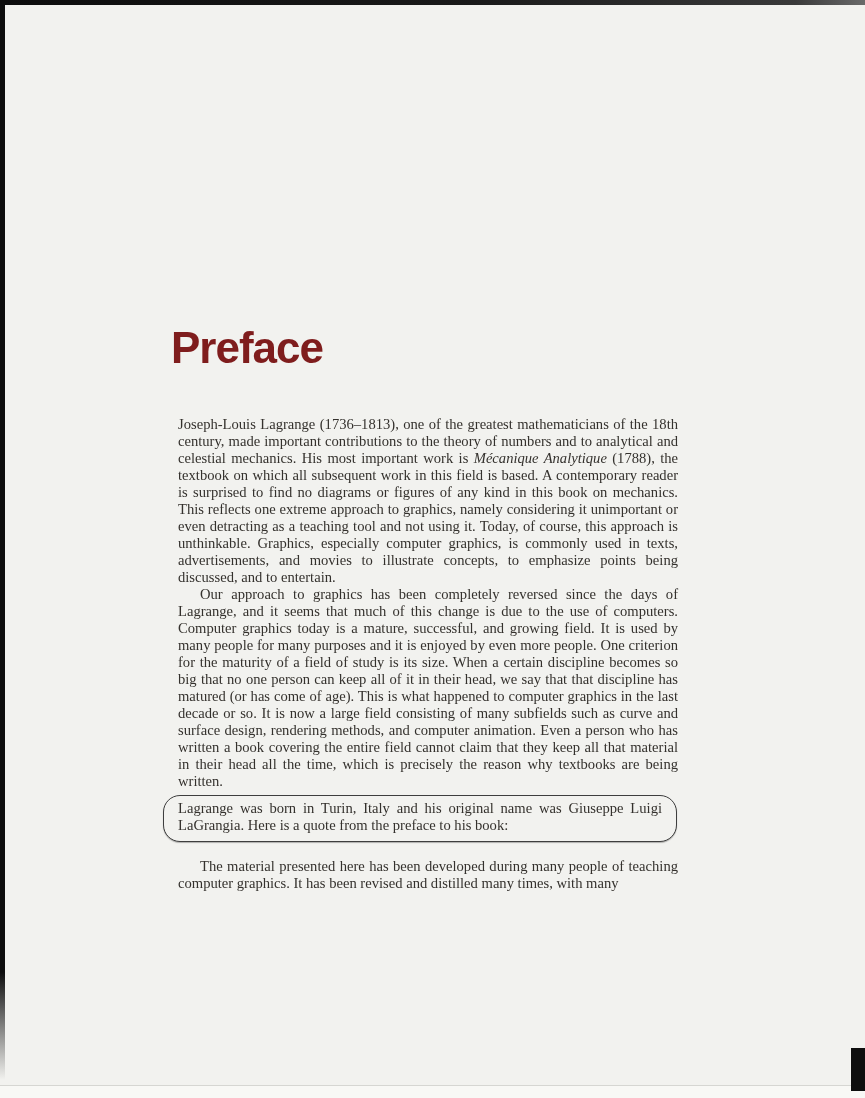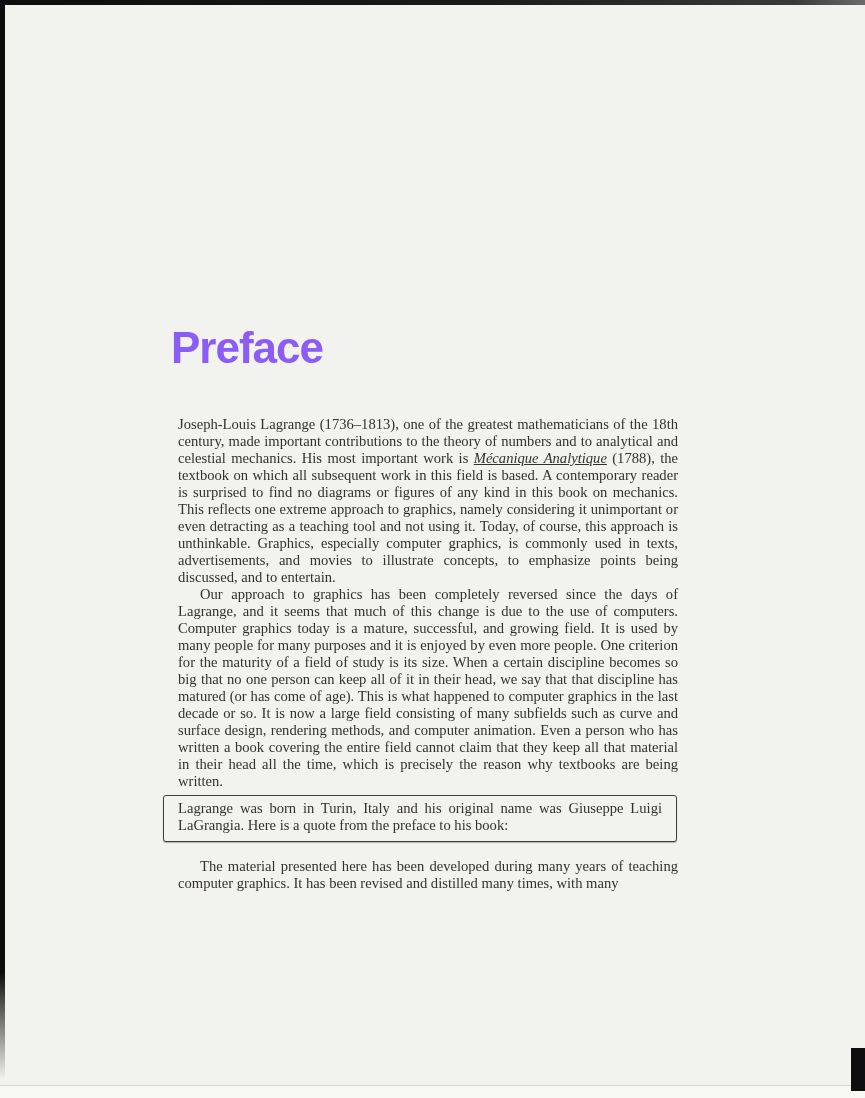--- a/index.html
+++ b/index.html
@@ -48,38 +48,38 @@
     width: 500px;
   }
 
   h1.page-title {
     margin: 0 0 46px -7px;
     font-family: "Liberation Sans", "DejaVu Sans", sans-serif;
     font-weight: 700;
     font-size: 44px;
     line-height: 44px;
     letter-spacing: -1px;
-    color: #8b5cf6;
+    color: #7f1d1d;
   }
 
   p.body-text {
     margin: 0;
     font-size: 14.6px;
     line-height: 17px;
     text-align: justify;
   }
   p.indent { text-indent: 22px; }
 
-  .book-title-italic { font-style: italic; text-decoration: underline; }
+  .book-title-italic { font-style: italic; }
 
   .quote-box {
     margin: 5px 1px 0 -15px;
     padding: 4px 14px 7px 14px;
     border: 1.5px solid #3e3e3e;
-    border-radius: 3px;
+    border-radius: 17px;
     box-shadow: 0 1px 1px rgba(0,0,0,0.28);
     background: #f2f2ef;
   }
   .quote-box p.body-text { text-indent: 0; }
   .quote-box .quote-text { margin-top: 5px; }
 
   p.closing { margin-top: 16px; }
 </style>
 </head>
 <body>
@@ -97,16 +97,16 @@
     <h1 class="page-title">Preface</h1>
 
     <p class="body-text"><span>Joseph-Louis Lagrange (1736–1813), one of the greatest mathematicians of the 18th century, made important contributions to the theory of numbers and to analytical and celestial mechanics. His most important work is </span><span class="book-title-italic">Mécanique Analytique</span><span> (1788), the textbook on which all subsequent work in this field is based. A contemporary reader is surprised to find no diagrams or figures of any kind in this book on mechanics. This reflects one extreme approach to graphics, namely considering it unimportant or even detracting as a teaching tool and not using it. Today, of course, this approach is unthinkable. Graphics, especially computer graphics, is commonly used in texts, advertisements, and movies to illustrate concepts, to emphasize points being discussed, and to entertain.</span></p>
 
     <p class="body-text indent">Our approach to graphics has been completely reversed since the days of Lagrange, and it seems that much of this change is due to the use of computers. Computer graphics today is a mature, successful, and growing field. It is used by many people for many purposes and it is enjoyed by even more people. One criterion for the maturity of a field of study is its size. When a certain discipline becomes so big that no one person can keep all of it in their head, we say that that discipline has matured (or has come of age). This is what happened to computer graphics in the last decade or so. It is now a large field consisting of many subfields such as curve and surface design, rendering methods, and computer animation. Even a person who has written a book covering the entire field cannot claim that they keep all that material in their head all the time, which is precisely the reason why textbooks are being written.</p>
 
     <div class="quote-box">
       <p class="body-text">Lagrange was born in Turin, Italy and his original name was Giuseppe Luigi LaGrangia. Here is a quote from the preface to his book:</p>
     </div>
 
-    <p class="body-text indent closing">The material presented here has been developed during many years of teaching computer graphics. It has been revised and distilled many times, with many</p>
+    <p class="body-text indent closing">The material presented here has been developed during many people of teaching computer graphics. It has been revised and distilled many times, with many</p>
 
   </div>
 </div>
 
 </body></html>

